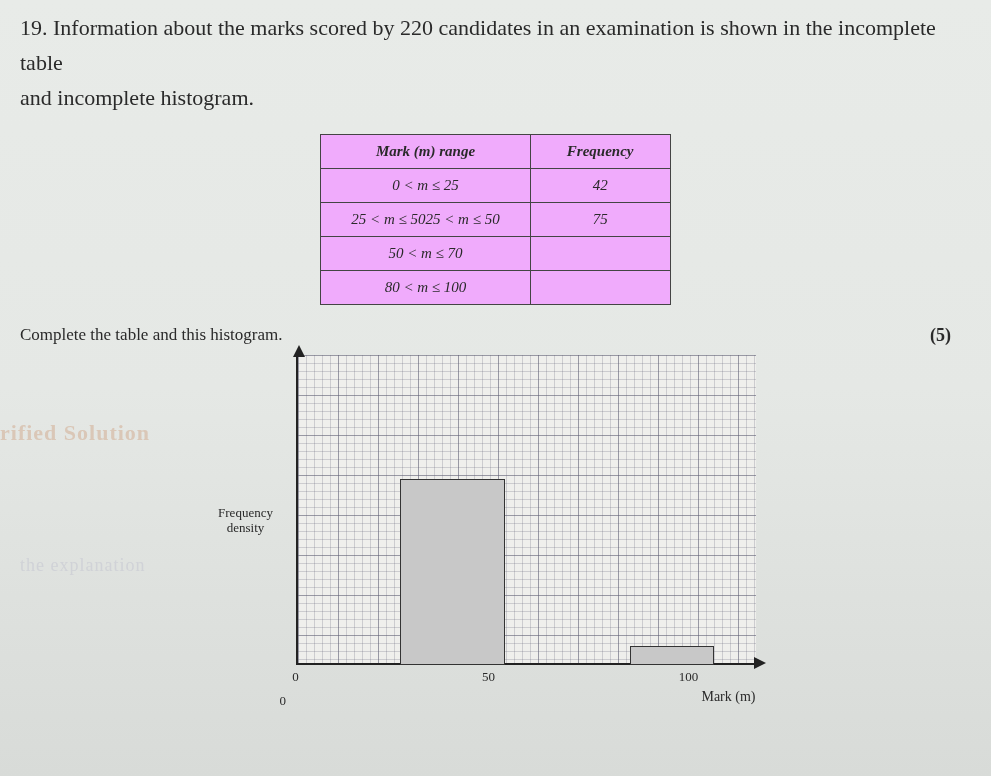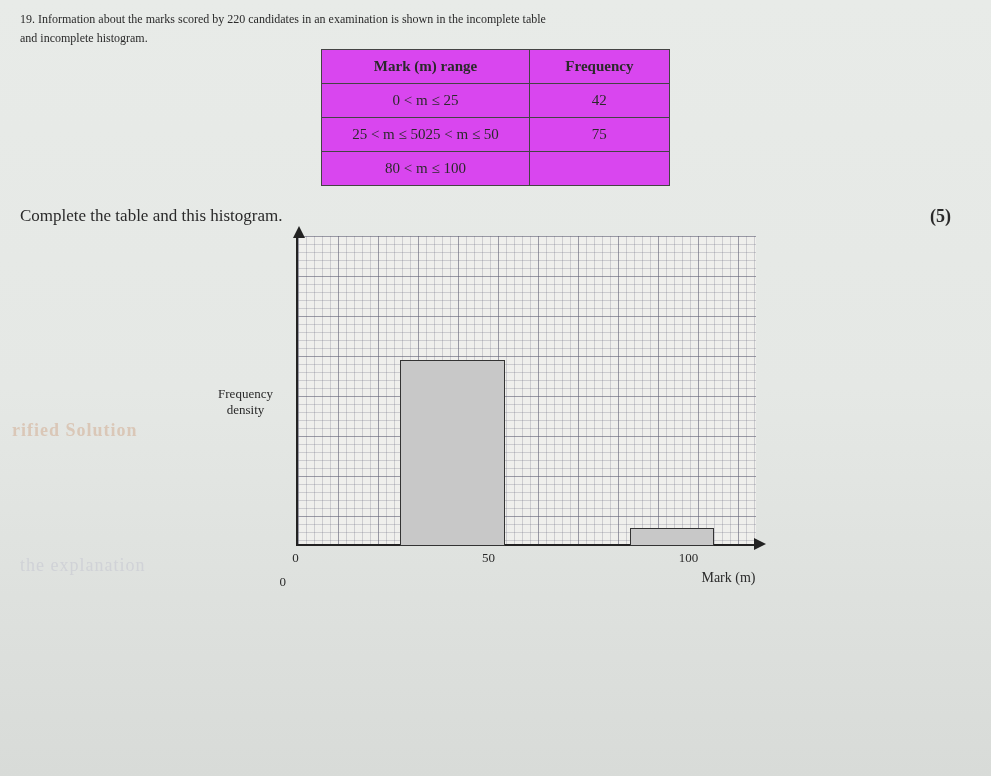--- a/index.html
+++ b/index.html
@@ -7,28 +7,29 @@
     width: 991px;
     height: 776px;
     background: linear-gradient(to bottom, #e8ebe8 0%, #e5e8e5 50%, #d8dbd8 100%);
     font-family: Georgia, 'Times New Roman', serif;
     color: #2a2a2a;
     position: relative;
     overflow: hidden;
     padding: 10px 20px;
   }
   .question-text {
-    font-size: 12px;
+    font-size: 22px;
     line-height: 1.6;
-    margin-bottom: 1px;
+    margin-bottom: 18px;
   }
   .freq-table {
     margin: 0 auto 20px auto;
     border-collapse: collapse;
-    background: #d946ef;
+    background: #f0abfc;
+    font-style: italic;
   }
   .freq-table th, .freq-table td {
     border: 1px solid #444;
     padding: 8px 30px;
     text-align: center;
     font-size: 15px;
     height: 32px;
     min-width: 140px;
   }
   .freq-table th {
@@ -107,23 +108,23 @@
   .xtick { position: absolute; top: 4px; font-size: 13px; transform: translateX(-50%); }
   .xlabel { text-align: right; margin-top: 24px; font-size: 14px; margin-left: 80px; width: 460px; }
   .zero-label {
     position: absolute;
     left: 64px;
     bottom: -4px;
     font-size: 13px;
   }
   .watermark1 {
     position: absolute;
-    left: 12px; top: 420px;
+    left: 0; top: 420px;
     color: rgba(200,140,100,0.35);
-    font-size: 18px;
+    font-size: 22px;
     font-weight: bold;
     letter-spacing: 1px;
   }
   .watermark2 {
     position: absolute;
     left: 20px; top: 555px;
     color: rgba(180,180,200,0.35);
     font-size: 18px;
     letter-spacing: 1px;
   }
@@ -142,20 +143,24 @@
     <th>Mark (m) range</th>
     <th>Frequency</th>
   </tr>
   <tr>
     <td>0 &lt; m ≤ 25</td>
     <td>42</td>
   </tr>
   <tr>
     <td style="position:relative;">25 &lt; m ≤ 50<span>25 &lt; m ≤ 50</span></td>
     <td>75</td>
+  </tr>
+  <tr>
+    <td>50 &lt; m ≤ 70</td>
+    <td></td>
   </tr>
   <tr>
     <td>80 &lt; m ≤ 100</td>
     <td></td>
   </tr>
 </tbody>
   </table>
 
 <div>
   <span class="instruction">Complete the table and this histogram.</span>

